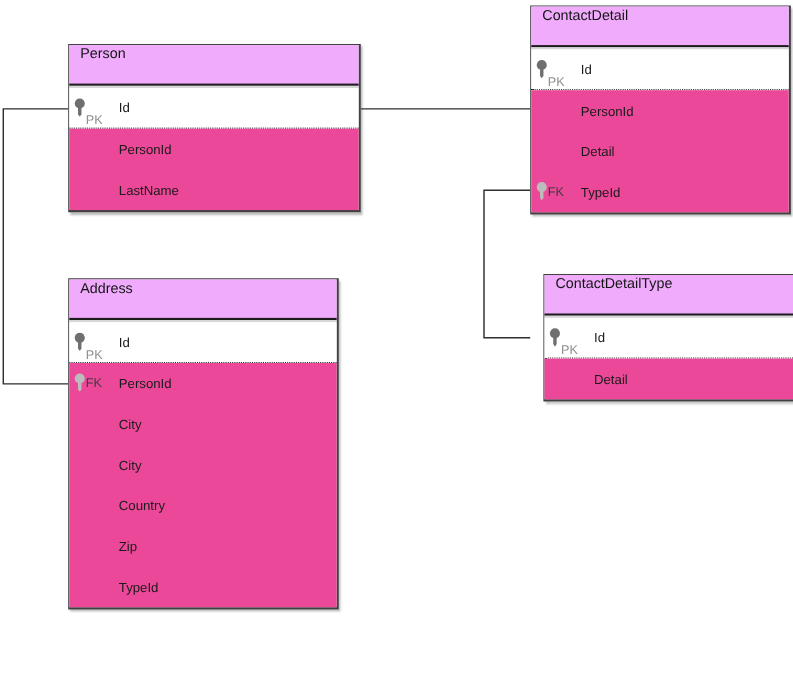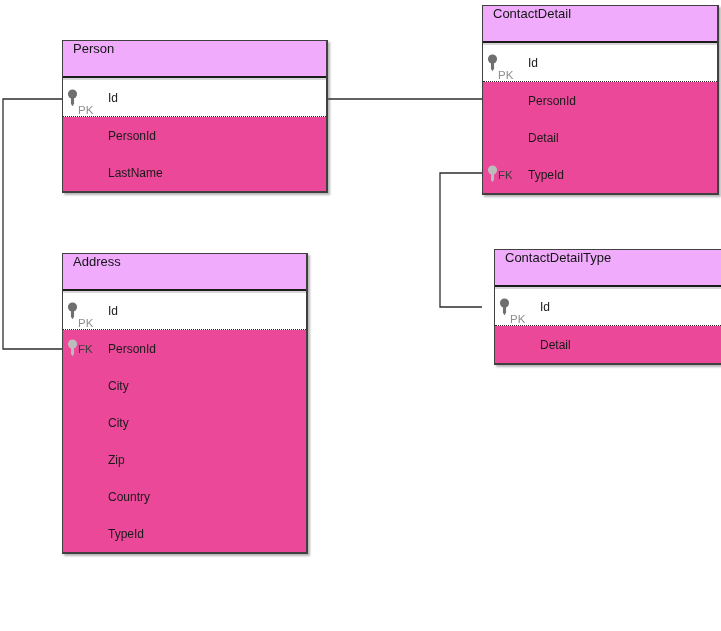--- a/index.html
+++ b/index.html
@@ -171,30 +171,30 @@
     <span class="field-name">City</span>
   </div>
         <div class="entity-row">
 
     <span class="key-tag"></span>
     <span class="field-name">City</span>
   </div>
         <div class="entity-row">
 
     <span class="key-tag"></span>
+    <span class="field-name">Country</span>
+  </div>
+        <div class="entity-row">
+
+    <span class="key-tag"></span>
     <span class="field-name">Zip</span>
   </div>
         <div class="entity-row">
 
     <span class="key-tag"></span>
-    <span class="field-name">Country</span>
-  </div>
-        <div class="entity-row">
-
-    <span class="key-tag"></span>
     <span class="field-name">TypeId</span>
   </div>
       </div>
   </div>
     <div class="entity" style="left: 494px; top: 249px; width: 237px;">
     <div class="entity-header">
       <span class="entity-title">ContactDetailType</span>
     </div>
     <div class="header-shadow"></div>
     <div class="section-keys">

